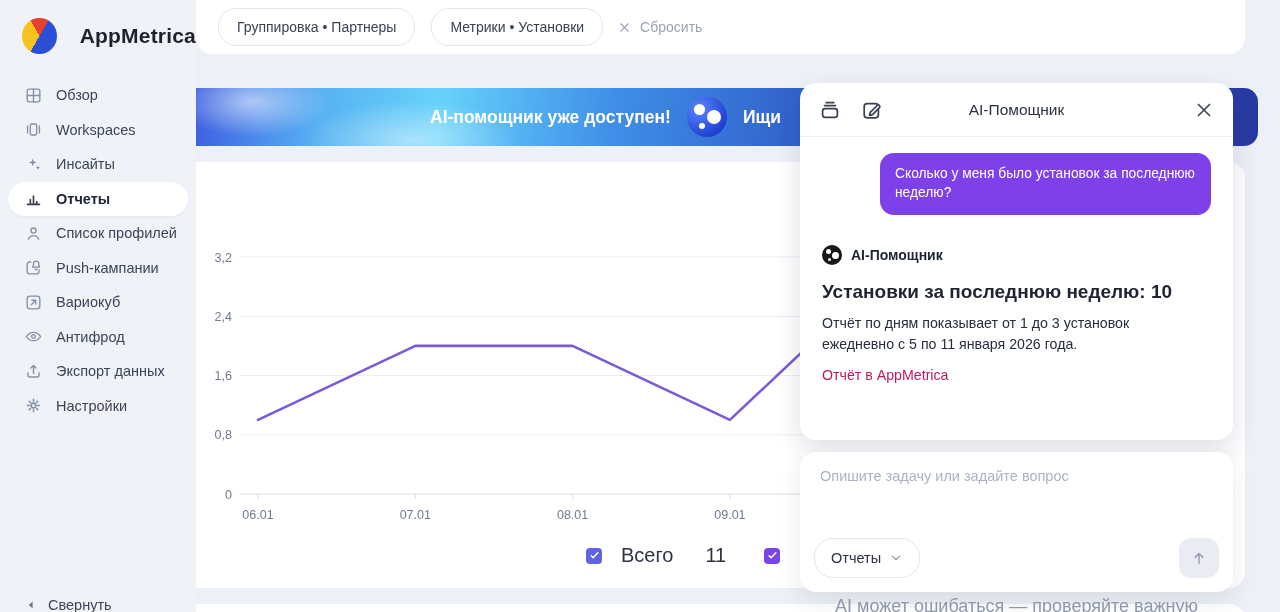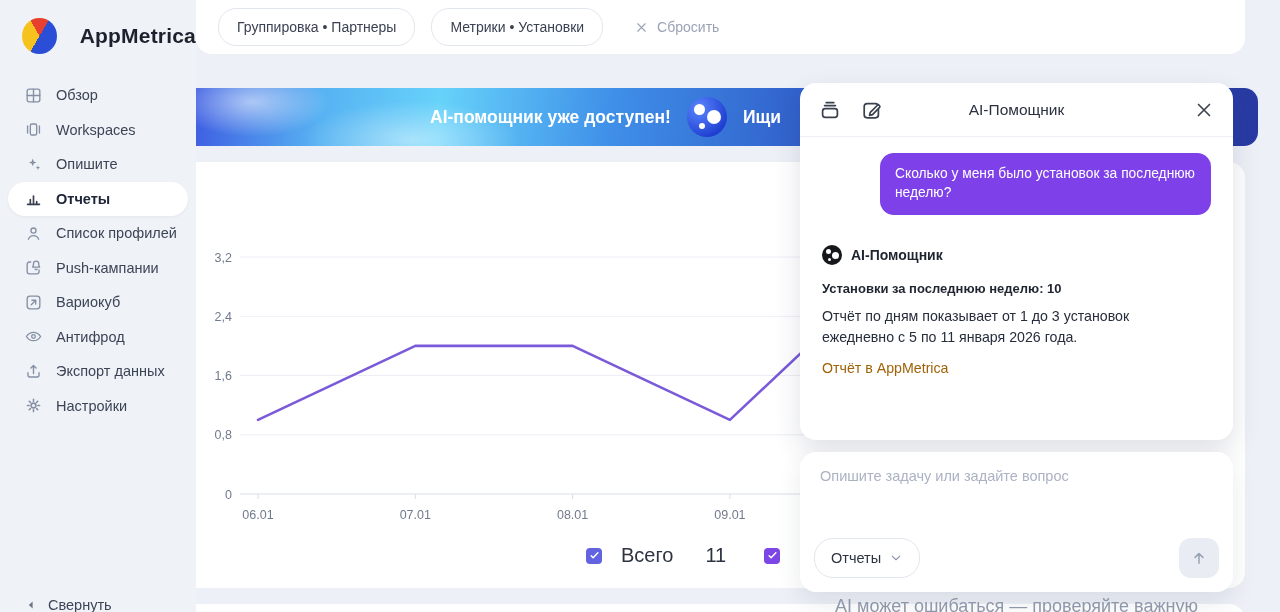--- a/index.html
+++ b/index.html
@@ -22,21 +22,21 @@
   .nav-item .nav-icon svg{width:19px;height:19px;}
   .nav-item.active{background:#fff;color:#20263a;font-weight:600;box-shadow:0 1px 3px rgba(40,50,80,.06);}
   .nav-item.active .nav-icon{color:#39414f;}
   .collapse{position:absolute;left:24px;top:597px;display:flex;align-items:center;gap:10px;
     color:#3c4456;font-size:14.5px;cursor:pointer;}
   .collapse .nav-icon{width:14px;height:14px;color:#6c7689;}
   .collapse .nav-icon svg{width:14px;height:14px;}
   
   .toolbar-card{position:absolute;left:196px;top:-14px;width:1049px;height:68px;background:#fff;
     border-radius:16px;z-index:1;}
-  .toolbar-inner{position:absolute;left:22px;top:22px;display:flex;align-items:center;gap:21px;}
+  .toolbar-inner{position:absolute;left:22px;top:22px;display:flex;align-items:center;gap:4px;}
   .chip{height:36px;border:1px solid #e2e6ee;border-radius:18px;background:#fff;display:flex;
     align-items:center;padding:0 18px;font-size:14px;color:#3a4152;cursor:pointer;white-space:nowrap;}
   .reset{display:flex;align-items:center;gap:8px;color:#9aa3b6;font-size:14px;cursor:pointer;margin-left:10px;}
   .reset .nav-icon{width:15px;height:15px;}
   .reset .nav-icon svg{width:15px;height:15px;}
   
   .banner{position:absolute;left:182px;top:88px;width:1076px;height:58px;border-radius:14px;overflow:hidden;z-index:1;
     background:
       radial-gradient(110px 50px at 70px 14px, rgba(255,255,255,.55), transparent 70%),
       radial-gradient(150px 55px at 230px 52px, rgba(255,255,255,.45), transparent 72%),
@@ -85,23 +85,23 @@
   .chat-body{padding:16px 22px 0;}
   .user-bubble{margin-left:58px;background:#7e40e8;color:#fff;border-radius:14px;padding:11px 15px 12px;
     font-size:13.8px;line-height:1.4;}
   .ai-row{margin-top:30px;display:flex;align-items:center;gap:9px;}
   .ai-avatar{width:20px;height:20px;border-radius:50%;background:#17181c;position:relative;flex:0 0 auto;}
   .ai-avatar i{position:absolute;background:#fff;border-radius:50%;}
   .ai-avatar .d1{width:5px;height:5px;left:4px;top:4px;}
   .ai-avatar .d2{width:7px;height:7px;left:10px;top:7px;}
   .ai-avatar .d3{width:3px;height:3px;left:6px;top:13px;}
   .ai-name{font-size:14px;font-weight:700;color:#1f2530;}
-  .answer-title{margin-top:16px;font-size:13px;font-weight:700;color:#1f2530;}
+  .answer-title{margin-top:16px;font-size:19px;font-weight:700;color:#1f2530;}
   .answer-body{margin-top:10px;font-size:14.2px;color:#262e3c;line-height:1.5;max-width:380px;}
-  .answer-link{margin-top:12px;font-size:14.2px;color:#a16207;cursor:pointer;width:max-content;}
+  .answer-link{margin-top:12px;font-size:14.2px;color:#be185d;cursor:pointer;width:max-content;}
   .panel-input{position:absolute;left:800px;top:452px;width:433px;height:140px;background:#fff;border-radius:16px;
     z-index:10;box-shadow:0 10px 24px rgba(35,45,75,.10);cursor:text;}
   .input-placeholder{position:absolute;left:20px;top:16px;font-size:14.5px;color:#aab2c3;}
   .scope-btn{position:absolute;left:14px;bottom:14px;height:38px;border:1px solid #e3e7ee;border-radius:19px;
     display:flex;align-items:center;gap:8px;padding:0 16px;font-size:14.5px;color:#2b3240;background:#fff;cursor:pointer;}
   .scope-btn .chev{width:14px;height:14px;color:#8a94a8;display:flex;}
   .scope-btn .chev svg{width:14px;height:14px;}
   .send-btn{position:absolute;right:14px;bottom:14px;width:40px;height:40px;border-radius:12px;background:#e9edf3;
     display:flex;align-items:center;justify-content:center;color:#97a1b3;cursor:pointer;}
   .send-btn svg{width:18px;height:18px;}
@@ -207,21 +207,21 @@
         </span>
         <span>Workspaces</span>
       </div>
       <div class="nav-item">
         <span class="nav-icon">
           <svg viewBox="0 0 24 24" fill="none" stroke="currentColor" stroke-width="1.7" stroke-linecap="round" stroke-linejoin="round">
             <path d="M11 4.5l1.3 3.6 3.6 1.3-3.6 1.3L11 14.3l-1.3-3.6-3.6-1.3 3.6-1.3z" fill="currentColor" stroke="none"></path>
             <path d="M17.6 13.2l.8 2 2 .8-2 .8-.8 2-.8-2-2-.8 2-.8z" fill="currentColor" stroke="none"></path>
           </svg>
         </span>
-        <span>Опишите</span>
+        <span>Инсайты</span>
       </div>
       <div class="nav-item active">
         <span class="nav-icon">
           <svg viewBox="0 0 24 24" fill="none" stroke="currentColor" stroke-width="2.1" stroke-linecap="round" stroke-linejoin="round">
             <path d="M4.5 19.5h15"></path>
             <path d="M8 19.5v-6"></path>
             <path d="M12 19.5V9"></path>
             <path d="M16 19.5v-3.5"></path>
           </svg>
         </span>

